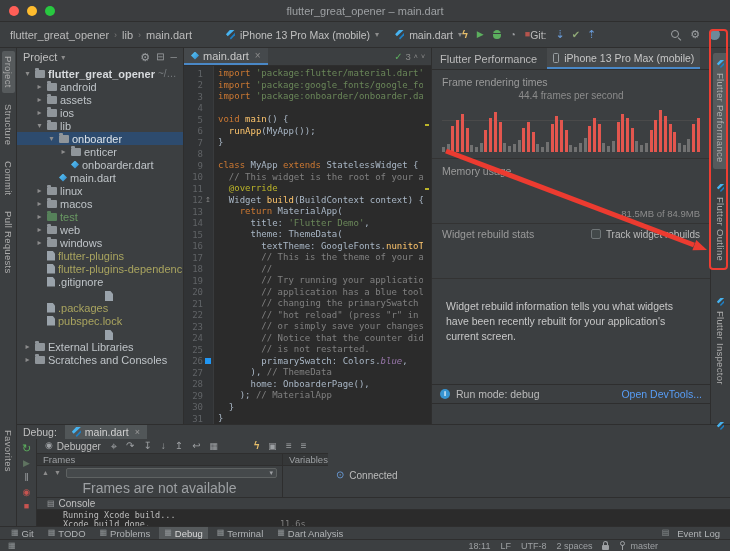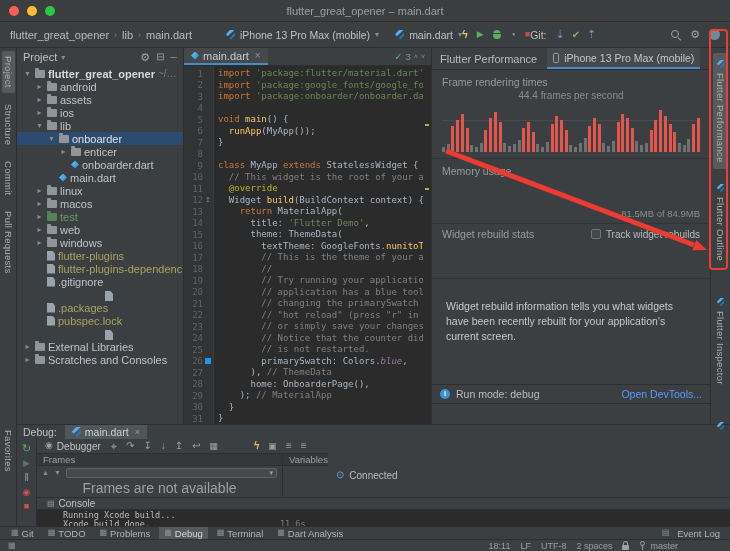--- a/index.html
+++ b/index.html
@@ -194,21 +194,21 @@
 .con-dur{color:#808080;margin-left:130px}
 
 
 .toolwin-bar{height:13px;flex:0 0 auto;background:#3c3f41;border-top:1px solid #2e2e2e;display:flex;align-items:center;padding:0 6px;gap:4px;font-size:9.5px;color:#b0b3b5}
 .bitem{display:flex;align-items:center;gap:3px;padding:0 5px;height:100%}
 .bitem.active{background:#565a5c;color:#d8d8d8}
 .eventlog{margin-left:auto;display:flex;align-items:center;gap:8px;padding-right:4px}
 .statusbar{height:12px;flex:0 0 auto;background:#3c3f41;border-top:1px solid #2e2e2e;display:flex;align-items:center;gap:10px;padding:0 8px;font-size:9px;color:#9da0a3}
 #status-items{margin-left:auto;display:flex;align-items:center;gap:10px}
 .sitem{display:flex;align-items:center;gap:3px;white-space:nowrap}
-.sitem.branch{margin-right:44px}
+.sitem.branch{margin-right:64px}
 
 
 .red-rect{position:absolute;left:709px;top:29px;width:19px;height:241px;border:2px solid #ee3d32;border-radius:4px;pointer-events:none;z-index:59}
 .arrow-svg{position:absolute;left:0;top:0;width:730px;height:551px;pointer-events:none;z-index:60}
 </style>
 </head>
 <body>
 
 <div class="app">
 

